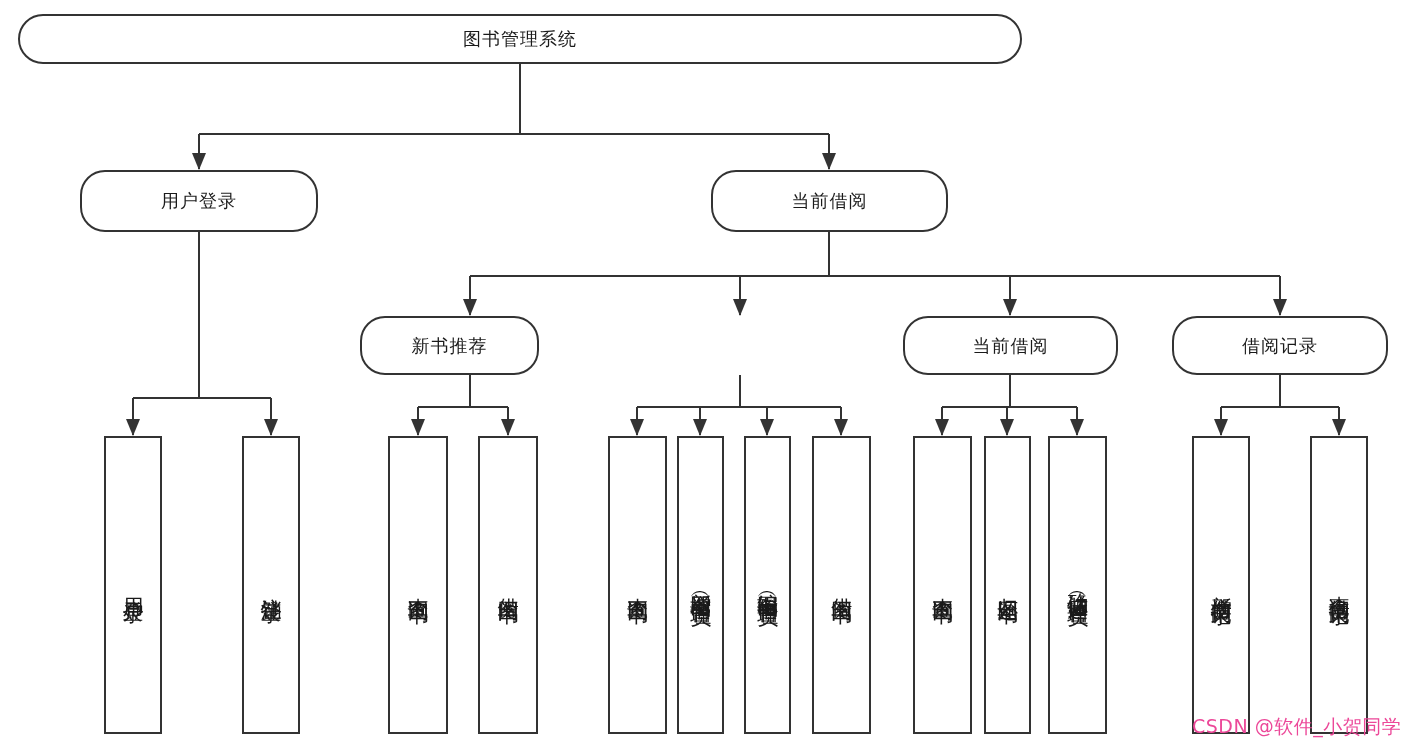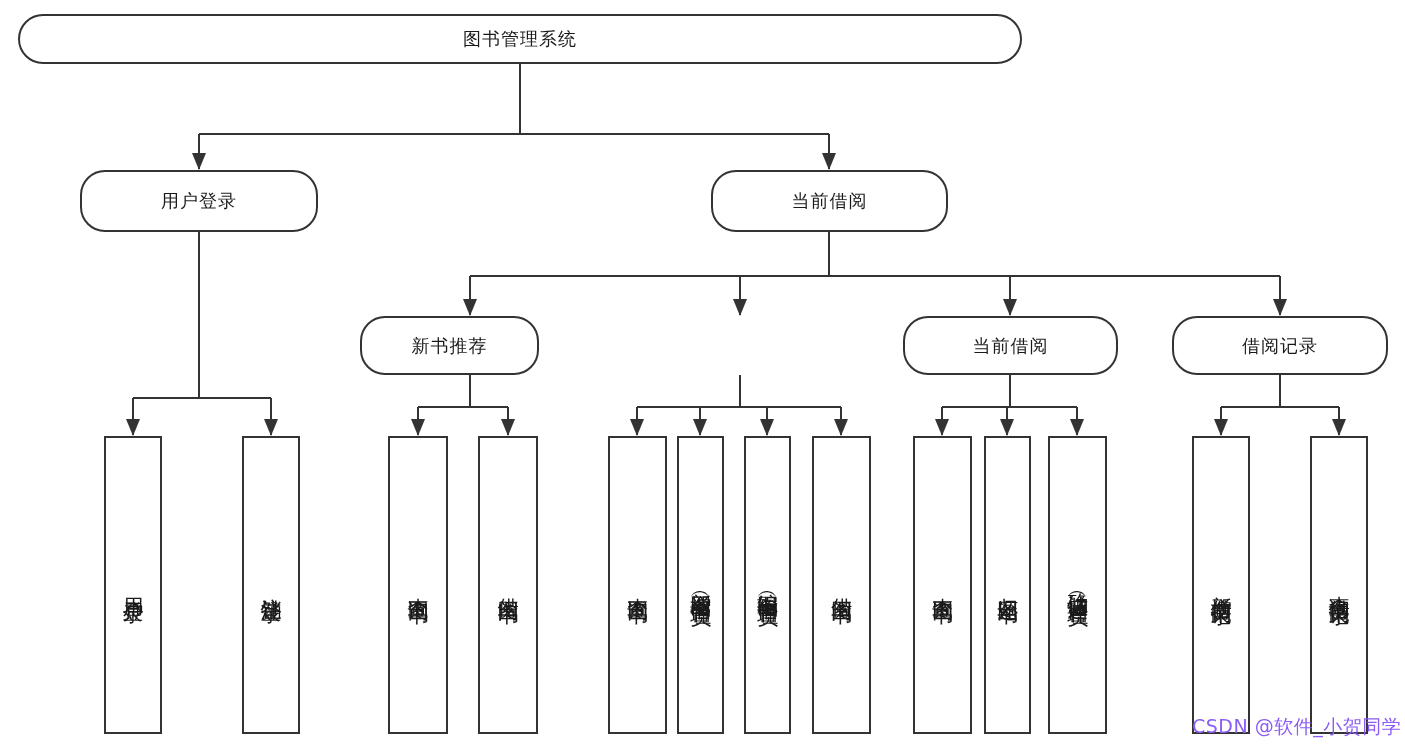--- a/index.html
+++ b/index.html
@@ -55,21 +55,21 @@
     writing-mode: vertical-rl;
     text-orientation: upright;
     display: block;
     text-align: center;
   }
   .watermark {
     position: absolute;
     left: 1192px;
     top: 714px;
     font-size: 19px;
-    color: #8b5cf6;
+    color: #ec4899;
     white-space: nowrap;
     z-index: 5;
     letter-spacing: 0.5px;
   }
 </style>
 </head>
 <body>
 
 <div id="canvas">
 

